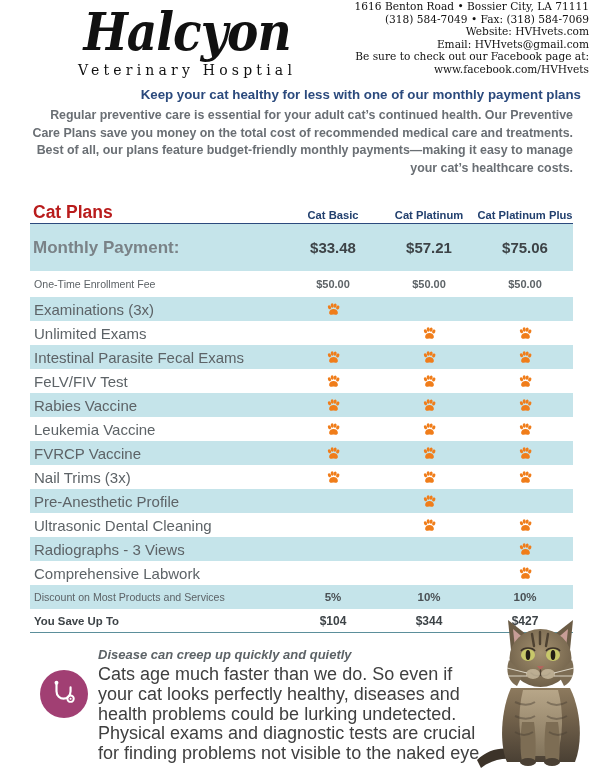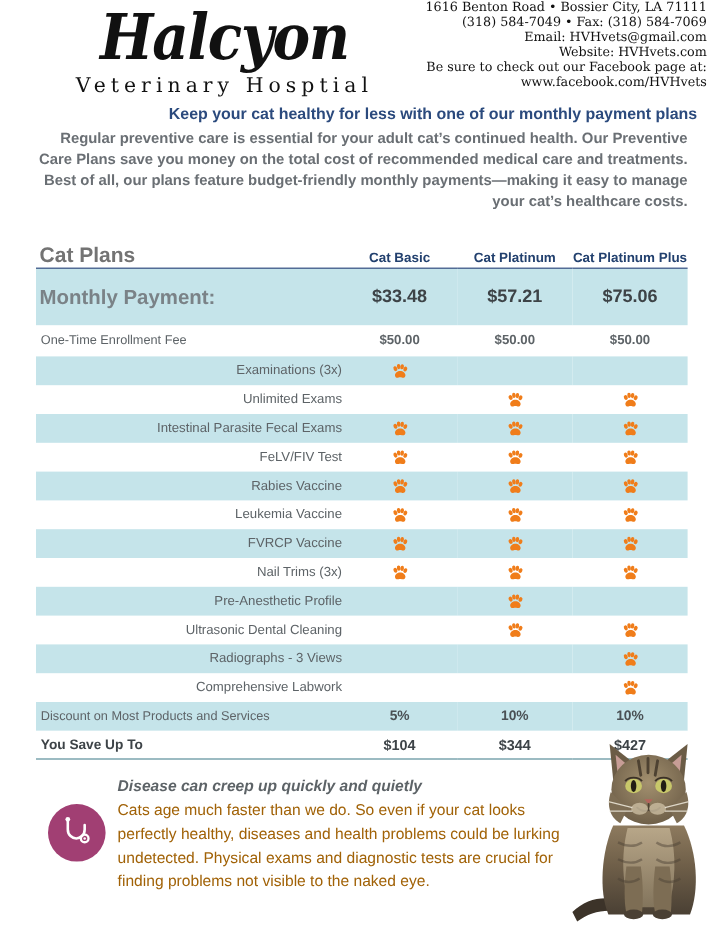--- a/index.html
+++ b/index.html
@@ -33,21 +33,21 @@
     line-height: 54px;
     font-style: italic;
     font-weight: bold;
     color: #111111;
     letter-spacing: -1px;
     transform: scaleY(1.12);
     transform-origin: center top;
   }
   .logo-sub {
     font-family: "DejaVu Serif", serif;
-    font-size: 17px;
+    font-size: 14px;
     color: #111111;
     letter-spacing: 4.2px;
     margin-top: 6px;
     white-space: nowrap;
   }
   .contact-block {
     position: absolute;
     right: 14px;
     top: 0;
     text-align: right;
@@ -97,21 +97,21 @@
   }
 
   
   .hdr-title td {
     height: 30px;
     border-bottom: 1.6px solid #2b4a7d;
   }
   .hdr-title .title {
     font-size: 17.5px;
     font-weight: bold;
-    color: #737373;
+    color: #b91c1c;
     padding-left: 3px;
     vertical-align: bottom;
   }
   .hdr-title .plan {
     font-size: 11.2px;
     font-weight: bold;
     color: #22406e;
     text-align: center;
     vertical-align: bottom;
     padding-bottom: 2px;
@@ -132,24 +132,23 @@
     font-size: 15px;
     font-weight: bold;
     color: #3d4347;
     text-align: center;
   }
 
   
   .row-svc td { height: 24px; }
   .row-svc.alt td { background: #c5e4ea; }
   .row-svc .label {
-    font-size: 11px;
+    font-size: 15px;
     color: #5d6367;
     padding-left: 4px;
-    text-align: right;
   }
   .row-svc .cell {
     text-align: center;
     font-size: 10.6px;
     color: #5d6367;
   }
 
   
   .row-fee td { height: 26px; }
   .row-fee .label {
@@ -235,22 +234,22 @@
   }
   .note-head {
     font-size: 13px;
     font-weight: bold;
     font-style: italic;
     color: #5d6367;
     line-height: 19px;
     margin-bottom: 1px;
   }
   .note-body {
-    font-size: 13px;
-    color: #a16207;
+    font-size: 18px;
+    color: #404040;
     line-height: 19.6px;
   }
 
   
   .cat-photo {
     position: absolute;
     right: 0px;
     bottom: 0px;
     width: 128px;
     height: 168px;
@@ -261,22 +260,22 @@
 <body>
 
 <div class="header">
   <div class="logo-block">
     <div class="logo-name">Halcyon</div>
     <div class="logo-sub">Veterinary Hosptial</div>
   </div>
   <div class="contact-block">
     <div>1616 Benton Road • Bossier City, LA 71111</div>
     <div>(318) 584-7049 • Fax: (318) 584-7069</div>
+    <div>Website: HVHvets.com</div>
     <div>Email: HVHvets@gmail.com</div>
-    <div>Website: HVHvets.com</div>
     <div>Be sure to check out our Facebook page at:</div>
     <div>www.facebook.com/HVHvets</div>
   </div>
 </div>
 
 <div class="intro">
   <div class="intro-head">Keep your cat healthy for less with one of our monthly payment plans</div>
   <div class="intro-body">Regular preventive care is essential for your adult cat’s continued health. Our Preventive Care Plans save you money on the total cost of recommended medical care and treatments. Best of all, our plans feature budget-friendly monthly payments—making it easy to manage your cat’s healthcare costs.</div>
 </div>
 

